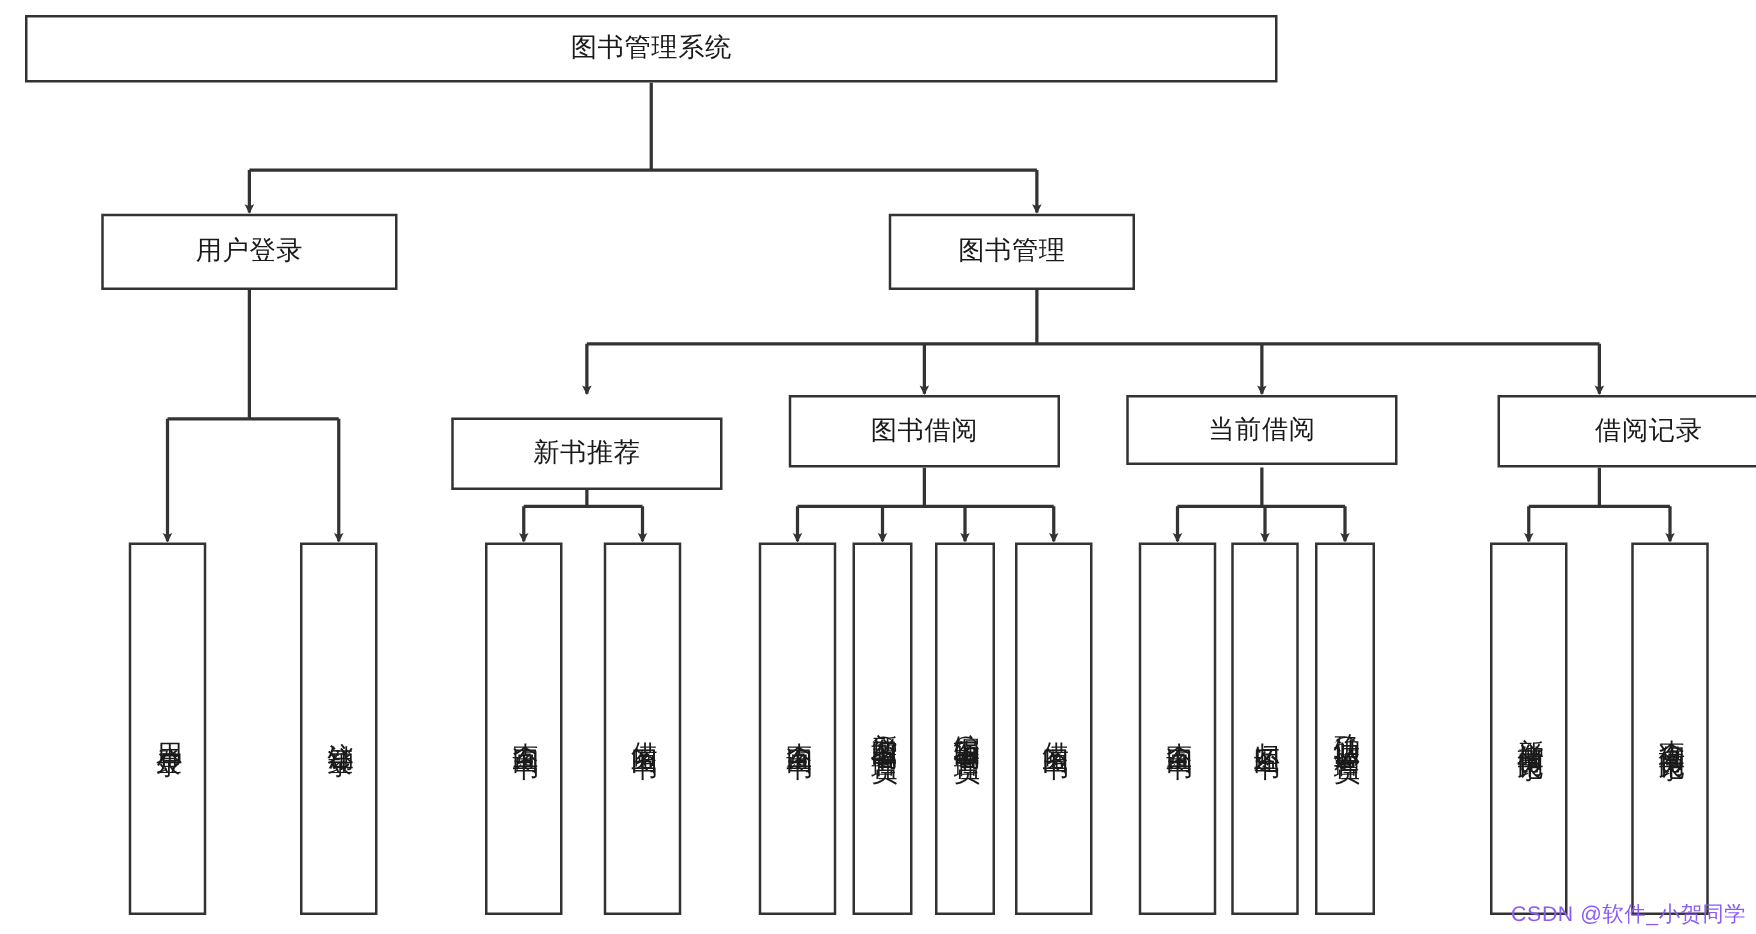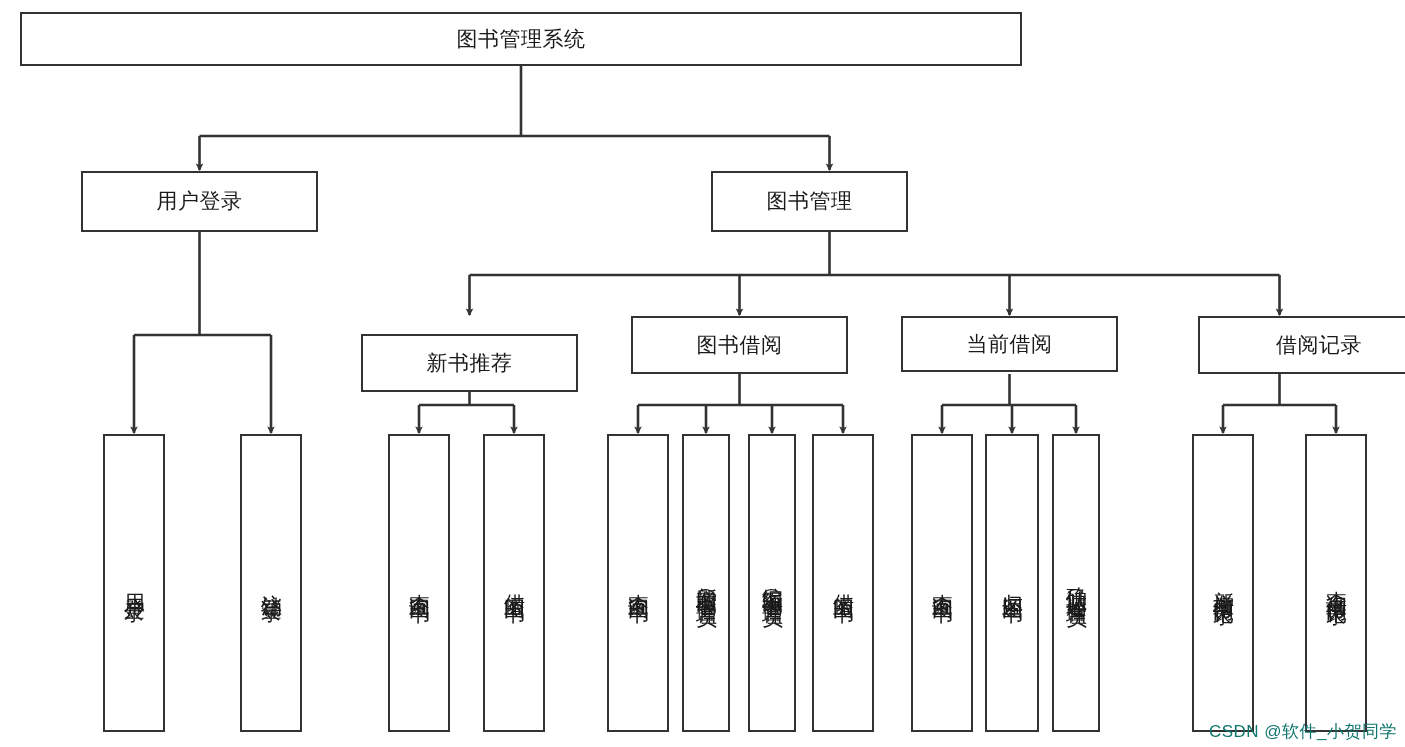--- a/index.html
+++ b/index.html
@@ -53,21 +53,21 @@
     line-height: 1.38;
     letter-spacing: 3px;
     white-space: nowrap;
     text-align: center;
   }
   .watermark {
     position: absolute;
     right: 8px;
     bottom: 4px;
     font-size: 17px;
-    color: #0f766e;
+    color: #8b5cf6;
     letter-spacing: 0.5px;
     white-space: nowrap;
     margin-top: 18px;
   }
 </style>
 </head>
 <body>
 
 <div id="canvas">
   <svg id="edges" viewBox="0 0 1405 747" width="1405" height="747" xmlns="http://www.w3.org/2000/svg">

